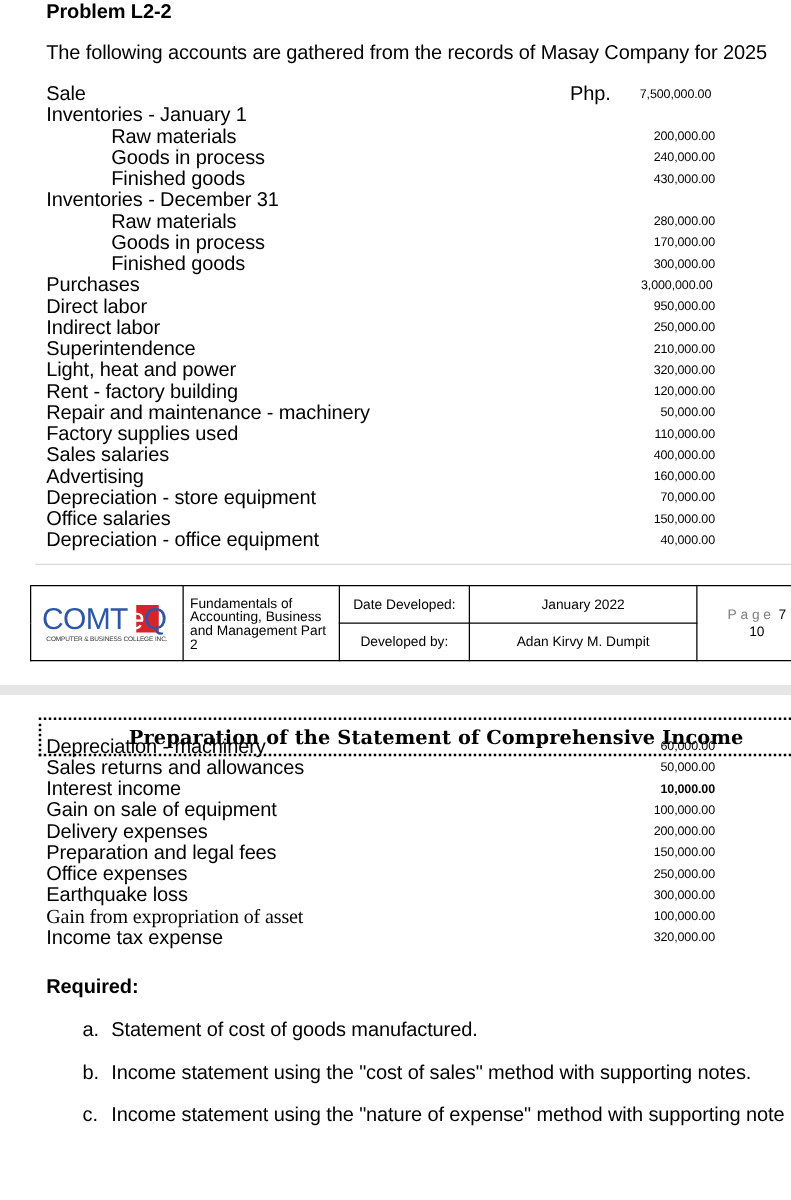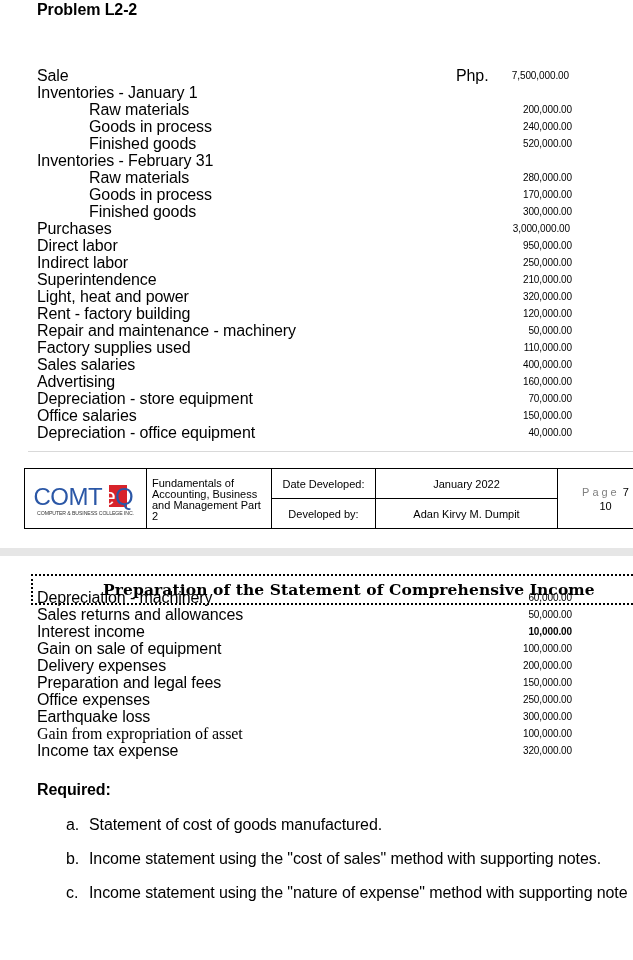--- a/index.html
+++ b/index.html
@@ -31,39 +31,40 @@
     .page-word { color: #7f7f7f; letter-spacing: 3px; }
 
     .title-box { position: absolute; left: 31px; top: 18px; width: 610px; height: 31px; border: 2px dotted #000; border-right: none; }
     .title-text { position: absolute; left: 70px; top: 4px; font-family: "DejaVu Serif", serif; font-weight: bold; font-size: 15.5px; letter-spacing: 0.1px; white-space: nowrap; }
   </style>
 </head>
 <body>
 
 <div class="page" id="page1">
   <div class="txt bold" style="left:37px; top:3px;">Problem L2-2</div>
+  <div class="txt" style="left:37px; top:36px;">The following accounts are gathered from the records of Masay Company for 2025</div>
 
   <div class="txt" style="left:456px; top:69px;">Php.</div>
 
   <div>
     <div class="txt" style="left:37px; top:69px;">Sale</div>
     <div class="amt" style="top:69px; left:449px;">7,500,000.00</div>
 
     <div class="txt" style="left:37px; top:86px;text-align:right;">Inventories - January 1</div>
 
     <div class="txt" style="left:89px; top:103px;">Raw materials</div>
     <div class="amt" style="top:103px;">200,000.00</div>
 
     <div class="txt" style="left:89px; top:120px;">Goods in process</div>
     <div class="amt" style="top:120px;">240,000.00</div>
 
     <div class="txt" style="left:89px; top:137px;">Finished goods</div>
-    <div class="amt" style="top:137px;">520,000.00</div>
+    <div class="amt" style="top:137px;">430,000.00</div>
 
-    <div class="txt" style="left:37px; top:154px;">Inventories - February 31</div>
+    <div class="txt" style="left:37px; top:154px;">Inventories - December 31</div>
 
     <div class="txt" style="left:89px; top:171px;">Raw materials</div>
     <div class="amt" style="top:171px;">280,000.00</div>
 
     <div class="txt" style="left:89px; top:188px;">Goods in process</div>
     <div class="amt" style="top:188px;">170,000.00</div>
 
     <div class="txt" style="left:89px; top:205px;">Finished goods</div>
     <div class="amt" style="top:205px;">300,000.00</div>
 

